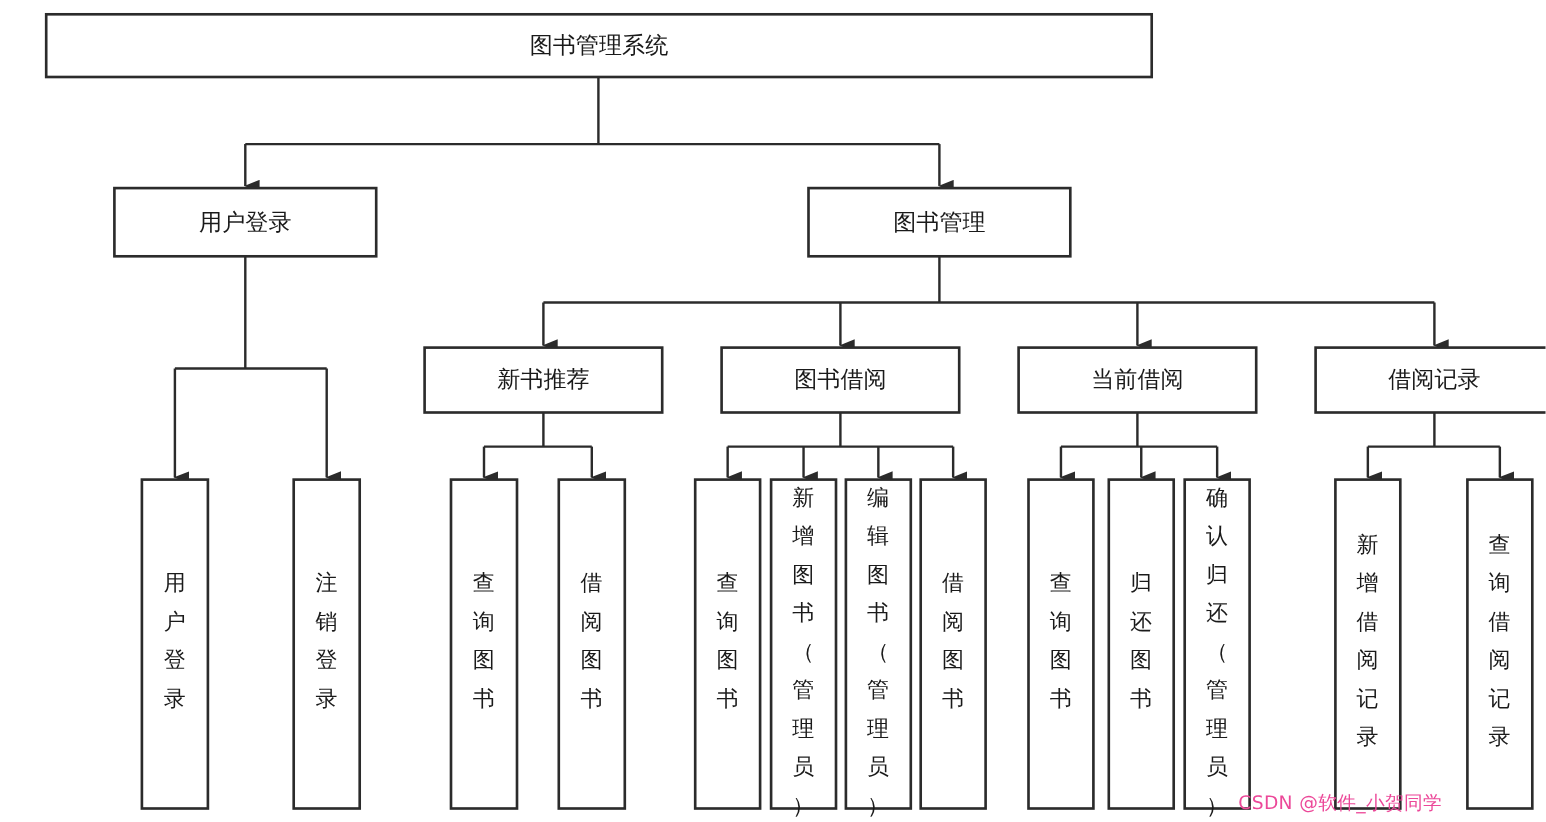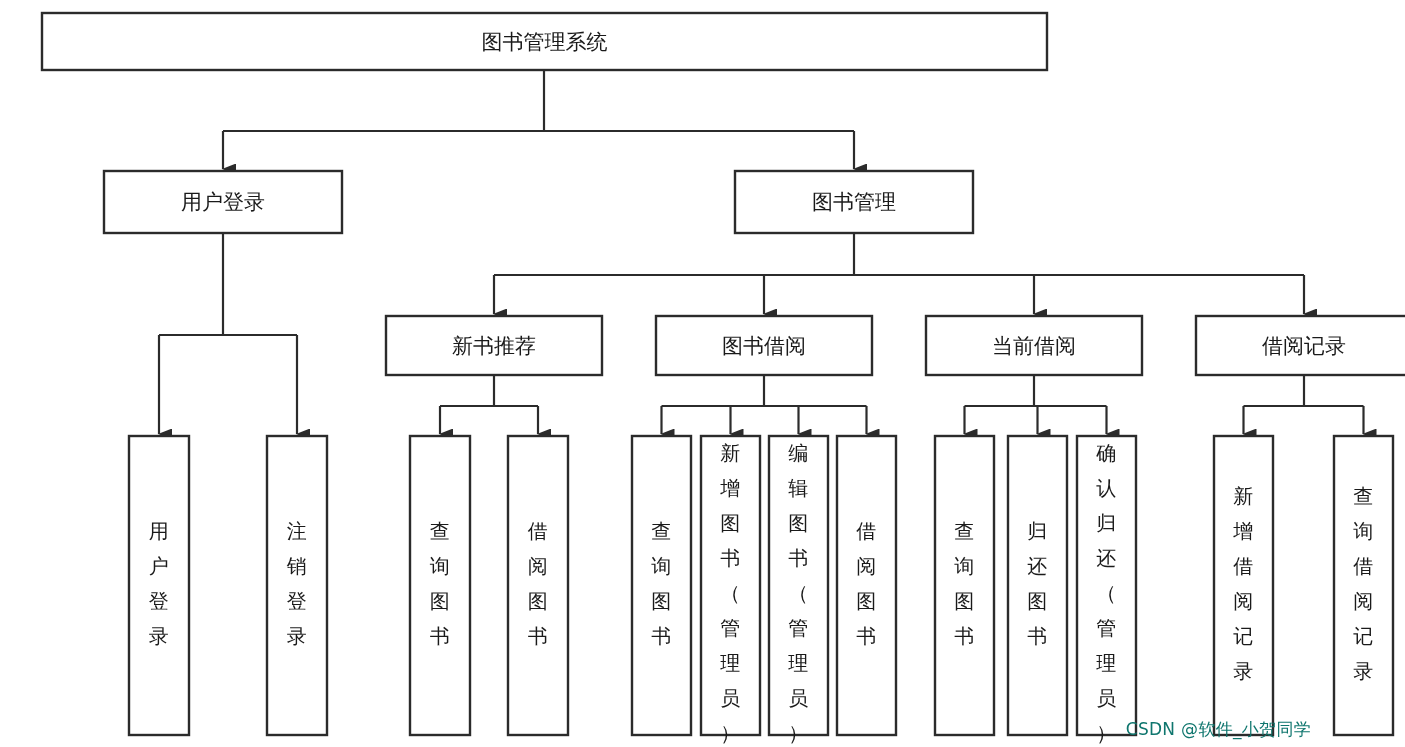--- a/index.html
+++ b/index.html
@@ -51,21 +51,21 @@
   }
   .arrow-head {
     fill: #2b2b2b;
     stroke: none;
   }
   .watermark {
     position: absolute;
     right: 10px;
     bottom: 6px;
     font-size: 17px;
-    color: #0f766e;
+    color: #ec4899;
     font-family: "DejaVu Sans", "Liberation Sans", sans-serif;
     white-space: nowrap;
     letter-spacing: 0.3px;
   }
 </style>
 </head>
 <body>
 
 <div id="diagram-root">
   <svg class="tree" viewBox="0 0 1405 747" xmlns="http://www.w3.org/2000/svg">

